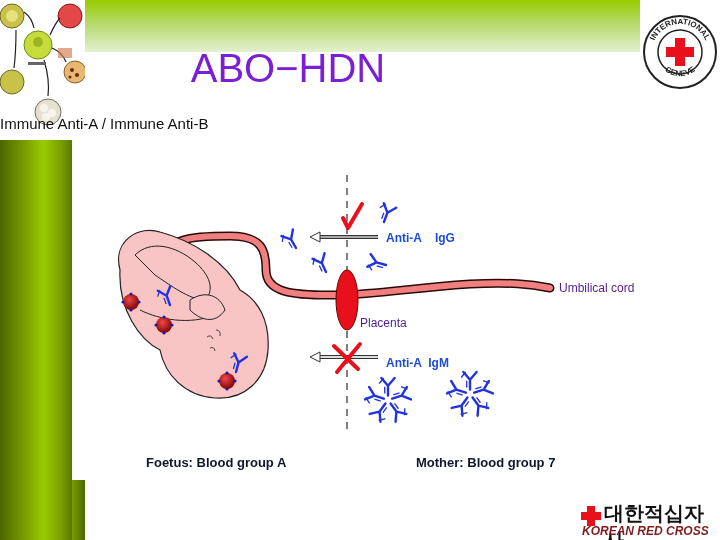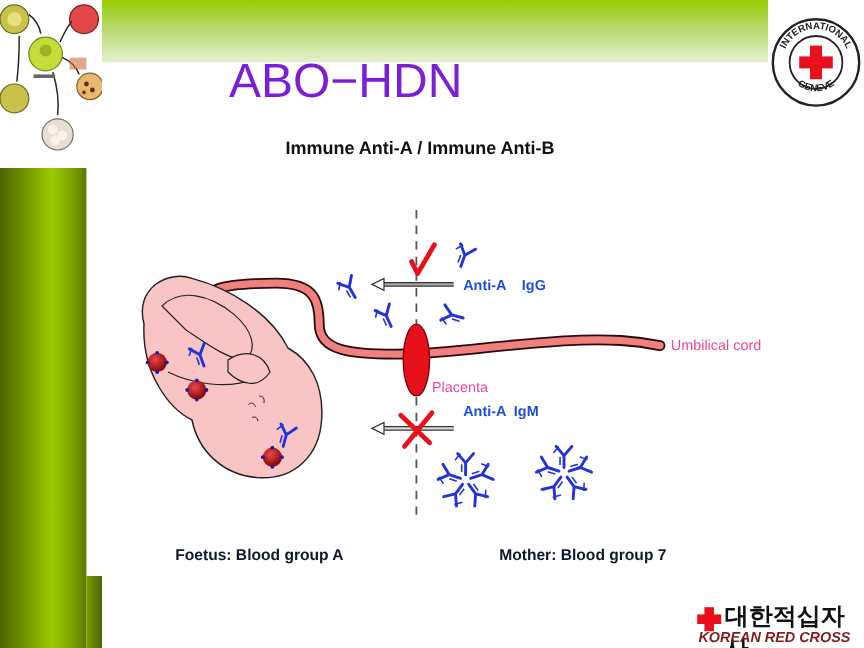--- a/index.html
+++ b/index.html
@@ -4,22 +4,22 @@
 <style>
   html,body{margin:0;padding:0;}
   body{width:720px;height:540px;position:relative;overflow:hidden;background:#ffffff;font-family:"Liberation Sans",sans-serif;}
   .abs{position:absolute;}
   .header-band{left:85px;top:0;width:555px;height:52px;background:linear-gradient(to bottom,#99cc00 0%,#b5d96a 45%,#e4f0d0 100%);}
   .left-bar{left:0;top:140px;width:72px;height:400px;background:linear-gradient(to right,#4d6600 0%,#7a9e00 35%,#99cc00 60%,#7a9e00 85%,#5a7800 100%);}
   .left-bar-tail{left:72px;top:480px;width:13px;height:60px;background:linear-gradient(to right,#7a9e00,#4d6600);}
   .stemcell{left:0;top:0;width:85px;height:140px;}
   .icrc{left:640px;top:12px;width:80px;height:80px;}
   .title{left:0;width:576px;top:46px;text-align:center;font-size:40px;color:#7a1fd6;letter-spacing:0px;}
-  .subtitle{left:0;width:700px;top:115px;text-align:center;font-size:15px;color:#111;font-weight:bold;}
-  .lbl{font-size:12px;color:#ec4899;}
+  .subtitle{left:0;width:700px;top:115px;text-align:left;font-size:15px;color:#111;}
+  .lbl{font-size:12px;color:#4c1d95;}
   .lbl-b{font-size:12px;font-weight:bold;color:#1d4ed8;}
   .caption{font-size:13px;font-weight:bold;color:#0f172a;}
   .krc-kr{left:604px;top:500px;font-size:20px;font-weight:bold;color:#111;letter-spacing:0px;}
   .krc-en{left:582px;top:524px;font-size:12px;font-weight:bold;font-style:italic;color:#7f1d1d;}
 </style>
 </head>
 <body>
 
 <div class="abs header-band"></div>
 <div class="abs left-bar"></div>
@@ -151,21 +151,21 @@
     <line x1="360" y1="344" x2="337" y2="372"></line>
   </g>
 
   <use href="#pent" transform="translate(388,400) scale(1.1)"></use>
   <use href="#pent" transform="translate(470,394) scale(1.1)"></use>
 </svg>
 
 <div class="abs lbl-b" style="left:386px;top:231px;white-space:pre;">Anti-A    IgG</div>
 <div class="abs lbl" style="left:360px;top:316px;text-align:center;">Placenta</div>
 <div class="abs lbl" style="left:559px;top:281px;">Umbilical cord</div>
-<div class="abs lbl-b" style="left:386px;top:336px;white-space:pre;">Anti-A  IgM</div>
+<div class="abs lbl-b" style="left:386px;top:356px;white-space:pre;">Anti-A  IgM</div>
 
 <div class="abs caption" style="left:146px;top:455px;">Foetus: Blood group A</div>
 <div class="abs caption" style="left:416px;top:455px;">Mother: Blood group 7</div>
 
 <svg class="abs" style="left:580px;top:505px;" width="22" height="22">
   <rect x="7" y="1" width="8" height="20" fill="#e8101a"></rect>
   <rect x="1" y="7" width="20" height="8" fill="#e8101a"></rect>
 </svg>
 <div class="abs krc-kr">대한적십자사</div>
 <div class="abs krc-en">KOREAN RED CROSS</div>

